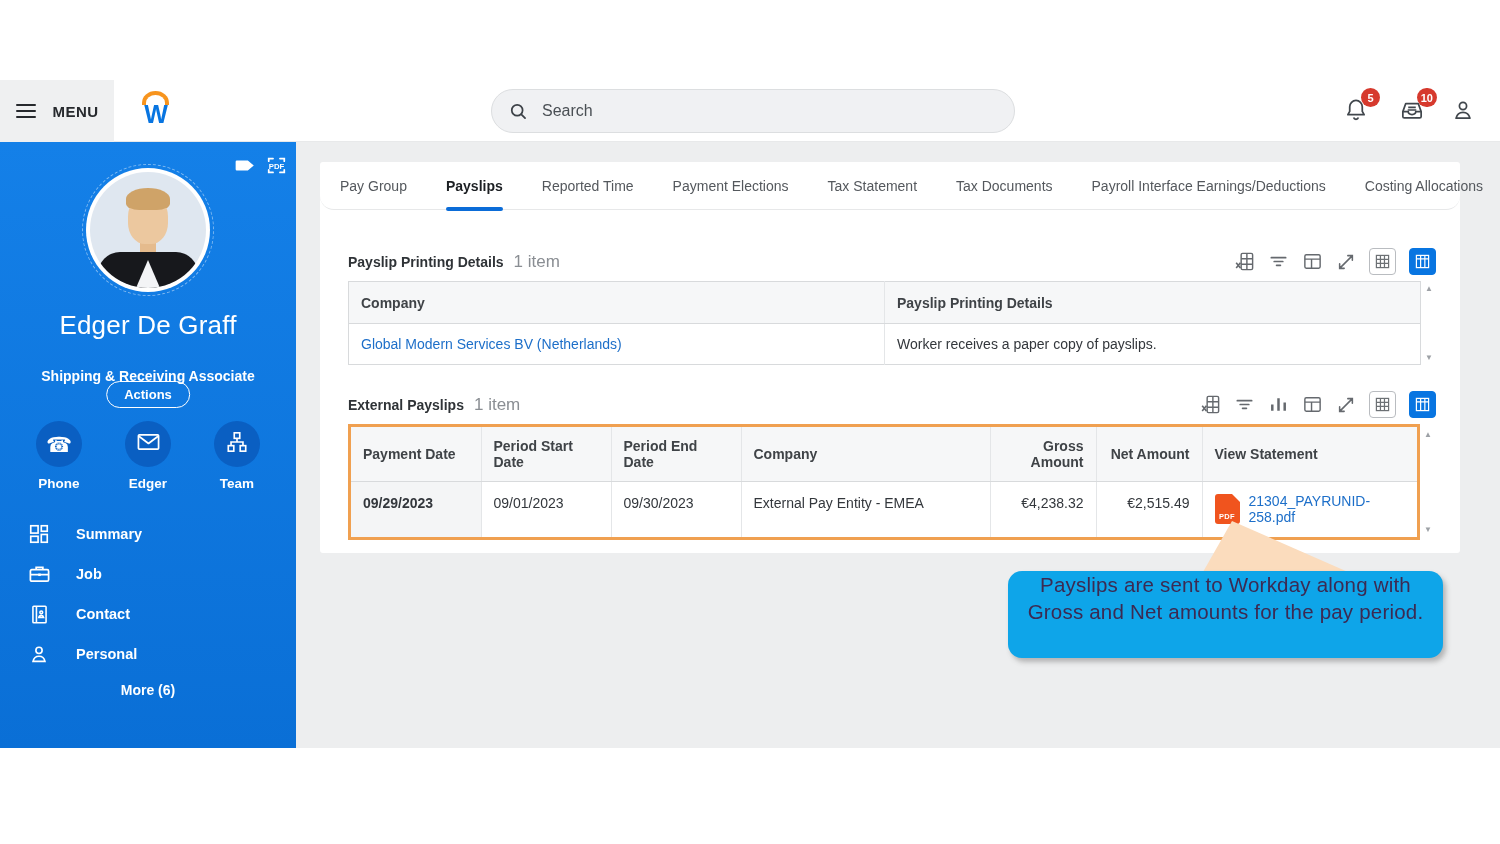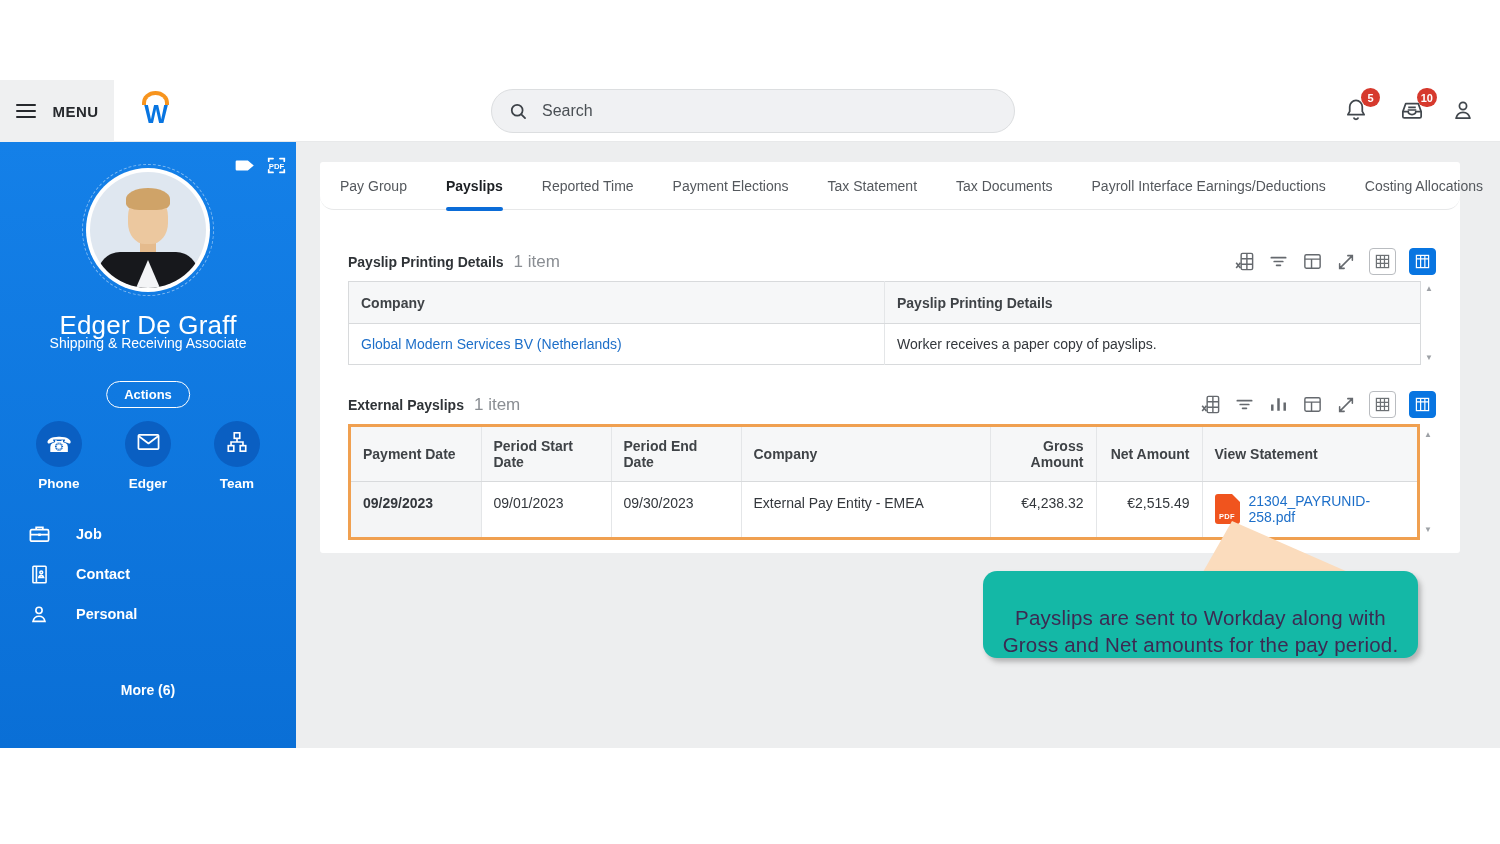--- a/index.html
+++ b/index.html
@@ -33,21 +33,21 @@
 
   .avatar-ring { position:absolute; left:86px; top:26px; width:124px; height:124px; border-radius:50%; background:#fff; display:flex; align-items:center; justify-content:center; outline:1px dashed rgba(255,255,255,.45); outline-offset:3px; }
   .avatar { width:116px; height:116px; border-radius:50%; background:#dfe7f0; overflow:hidden; position:relative; }
   .av-body { position:absolute; bottom:-8px; left:8px; width:100px; height:44px; background:#17181c; border-radius:22px 22px 0 0; }
   .av-shirt { position:absolute; bottom:0; left:46px; width:24px; height:28px; background:#f3f4f6; clip-path:polygon(50% 0,0 100%,100% 100%); }
   .av-neck { position:absolute; bottom:36px; left:50px; width:16px; height:14px; background:#e5bb8d; }
   .av-head { position:absolute; top:22px; left:38px; width:40px; height:50px; background:#ecc89f; border-radius:45% 45% 42% 42%; }
   .av-hair { position:absolute; top:16px; left:36px; width:44px; height:22px; background:#cfa368; border-radius:50% 50% 30% 30%; }
 
   .profile-name { position:absolute; top:168px; width:100%; text-align:center; font-size:26px; font-weight:500; letter-spacing:.2px; }
-  .profile-title { position:absolute; top:193px; width:100%; text-align:center; font-size:14px; font-weight:normal; }
+  .profile-title { position:absolute; top:226px; width:100%; text-align:center; font-size:14px; font-weight:bold; }
   .actions-btn { position:absolute; top:239px; left:50%; transform:translateX(-50%); border:1.5px solid #fff; border-radius:15px; padding:5px 17px; font-size:13px; font-weight:bold; background:transparent; color:#fff; cursor:pointer; font-family:"Liberation Sans", sans-serif; }
 
   .quick-row { position:absolute; top:279px; left:0; width:100%; display:flex; justify-content:center; gap:29px; }
   .quick { display:flex; flex-direction:column; align-items:center; gap:9px; width:60px; cursor:pointer; }
   .quick-circle { width:46px; height:46px; border-radius:50%; background:#0a5fc2; display:flex; align-items:center; justify-content:center; }
   .quick-label { font-size:13.5px; font-weight:600; }
   .phone-glyph { font-size:21px; color:#fff; line-height:1; }
 
   .side-nav { position:absolute; top:372px; left:0; width:100%; }
   .nav-row { display:flex; align-items:center; height:40px; padding-left:27px; gap:25px; cursor:pointer; }
@@ -92,21 +92,21 @@
   .pdf-doc { width:25px; height:30px; background:#f0541e; border-radius:3px; position:relative; display:flex; align-items:flex-end; justify-content:center; padding-bottom:3px; flex:none; cursor:pointer; }
   .pdf-doc::after { content:""; position:absolute; top:0; right:0; width:0; height:0; border-top:8px solid #fff; border-left:8px solid transparent; }
   .pdf-doc-label { font-size:7.5px; font-weight:bold; color:#fff; letter-spacing:.3px; }
 
   .gutter { width:16px; position:relative; background:#fff; }
   .gutter .up { position:absolute; top:3px; left:4px; font-size:8px; color:#9da1a6; cursor:pointer; }
   .gutter .down { position:absolute; bottom:3px; left:4px; font-size:8px; color:#9da1a6; cursor:pointer; }
 
   
   .callout-pointer { position:absolute; left:1200px; top:521px; width:150px; height:51px; z-index:5; }
-  .callout-bubble { position:absolute; left:983px; top:571px; width:435px; height:87px; background:#14b8a6; border-radius:14px; box-shadow:3px 4px 5px rgba(110,110,110,.45); z-index:6; display:flex; align-items:flex-end; justify-content:center; padding:0 16px; }
+  .callout-bubble { position:absolute; left:1008px; top:571px; width:435px; height:87px; background:#0ea5e9; border-radius:14px; box-shadow:3px 4px 5px rgba(110,110,110,.45); z-index:6; display:flex; align-items:flex-start; justify-content:center; padding:0 16px; }
   .callout-text { font-size:20.5px; line-height:1.32; color:#3c2a52; text-align:center; font-weight:500; letter-spacing:.2px; }
 </style>
 </head>
 <body>
 
 <div class="screen">
 
   <div class="topbar">
     <div class="menu-btn">
       <span class="hamburger">
@@ -228,20 +228,31 @@
               <rect x="15.5" y="16" width="6" height="6"></rect>
               <path d="M12 8v4M5.5 16v-4h13v4"></path>
             </svg>
           </span>
         </span>
         <span class="quick-label">Team</span>
       </div>
     </div>
 
     <div class="side-nav">
+      <div class="nav-row">
+        <span class="nav-icon">
+          <svg viewBox="0 0 24 24" width="22" height="22" fill="none" stroke="#fff" stroke-width="1.8">
+            <rect x="3" y="3" width="8" height="8"></rect>
+              <rect x="14.5" y="3" width="6.5" height="6"></rect>
+            <rect x="3" y="14.5" width="8" height="6.5"></rect>
+              <rect x="14.5" y="12.5" width="6.5" height="8.5"></rect>
+          </svg>
+        </span>
+        <span class="nav-label">Summary</span>
+      </div>
       <div class="nav-row">
         <span class="nav-icon">
           <svg viewBox="0 0 24 24" width="23" height="23" fill="none" stroke="#fff" stroke-width="1.8">
             <rect x="2.5" y="7" width="19" height="12" rx="1.5"></rect>
             <path d="M8.5 7V4.5h7V7M2.5 12.2h19"></path>
             <rect x="10.7" y="11" width="2.6" height="2.6" fill="#fff" stroke="none"></rect>
           </svg>
         </span>
         <span class="nav-label">Job</span>
       </div>

